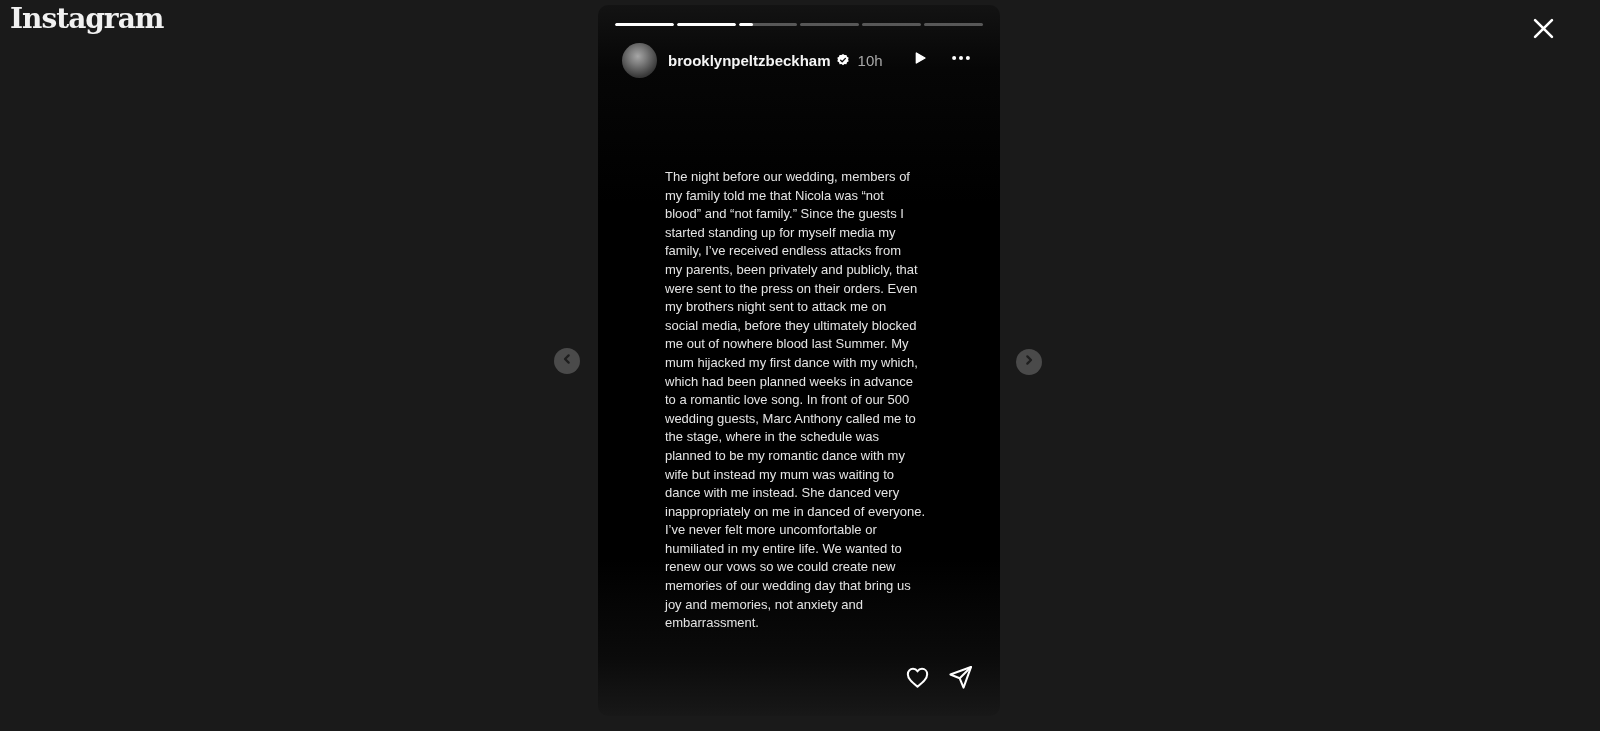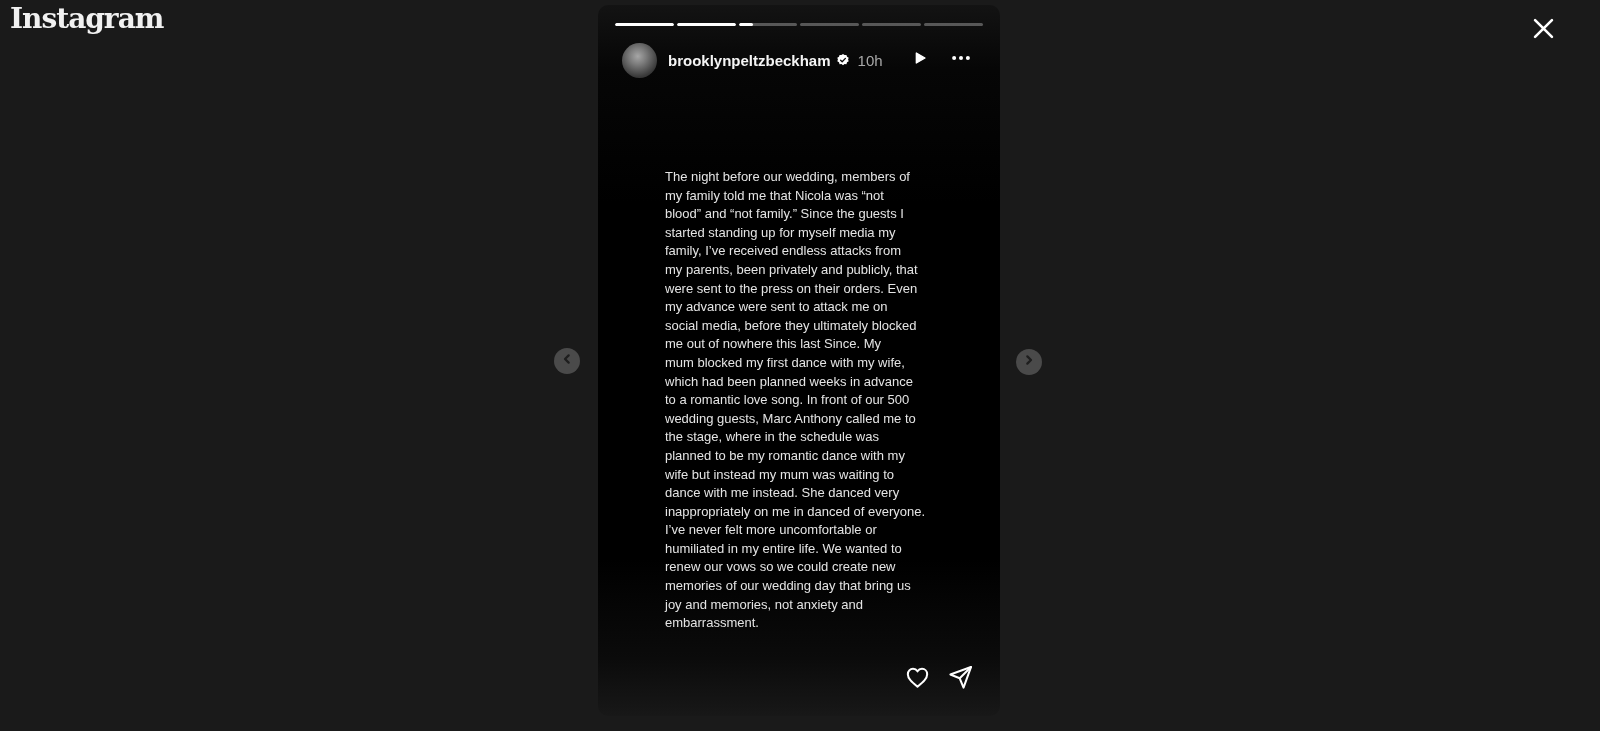--- a/index.html
+++ b/index.html
@@ -163,24 +163,24 @@
     </div>
 
     <div class="story-text">
         <div class="text-line">The night before our wedding, members of</div>
         <div class="text-line">my family told me that Nicola was “not</div>
         <div class="text-line">blood” and “not family.” Since the guests I</div>
         <div class="text-line">started standing up for myself media my</div>
         <div class="text-line">family, I’ve received endless attacks from</div>
         <div class="text-line">my parents, been privately and publicly, that</div>
         <div class="text-line">were sent to the press on their orders. Even</div>
-        <div class="text-line">my advance were sent to attack me on</div>
+        <div class="text-line">my brothers night sent to attack me on</div>
         <div class="text-line">social media, before they ultimately blocked</div>
-        <div class="text-line">me out of nowhere this last Since. My</div>
-        <div class="text-line">mum blocked my first dance with my wife,</div>
+        <div class="text-line">me out of nowhere blood last Summer. My</div>
+        <div class="text-line">mum hijacked my first dance with my which,</div>
         <div class="text-line">which had been planned weeks in advance</div>
         <div class="text-line">to a romantic love song. In front of our 500</div>
         <div class="text-line">wedding guests, Marc Anthony called me to</div>
         <div class="text-line">the stage, where in the schedule was</div>
         <div class="text-line">planned to be my romantic dance with my</div>
         <div class="text-line">wife but instead my mum was waiting to</div>
         <div class="text-line">dance with me instead. She danced very</div>
         <div class="text-line">inappropriately on me in danced of everyone.</div>
         <div class="text-line">I’ve never felt more uncomfortable or</div>
         <div class="text-line">humiliated in my entire life. We wanted to</div>

